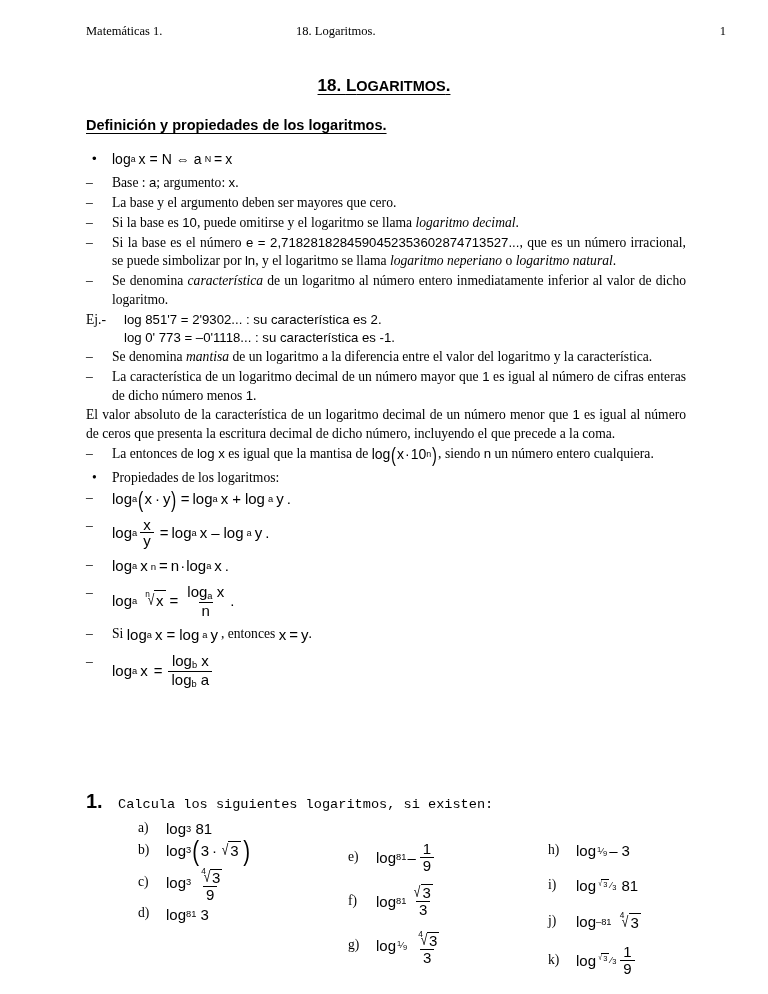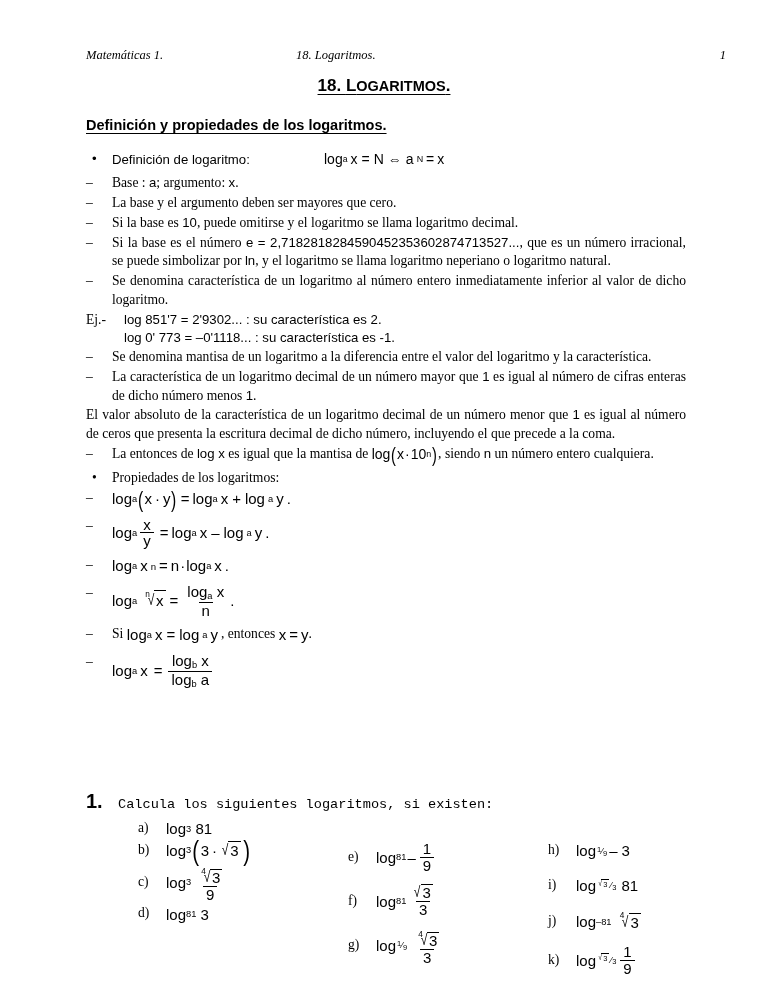--- a/index.html
+++ b/index.html
@@ -19,24 +19,23 @@
     position: absolute;
     left: 0; top: 0;
     width: 768px;
     height: 994px;
     padding: 0;
   }
 
   
   .run-head {
     position: absolute;
-    top: 48px;
+    top: 24px;
     left: 86px;
     width: 640px;
-    font-style: italic;
     font-size: 12.5px;
     display: flex;
     align-items: baseline;
   }
   .run-head .rh-left { width: 210px; }
   .run-head .rh-mid  { flex: 1; }
   .run-head .rh-right { width: 30px; text-align: right; }
 
   
   .doc-title {
@@ -86,21 +85,21 @@
     text-align: left;
     padding-left: 6px;
     box-sizing: border-box;
   }
   .mk.dash { padding-left: 0px; }
   .txt { flex: 1; }
   .sans {
     font-family: "Liberation Sans", "DejaVu Sans", sans-serif;
     font-size: 13.2px;
   }
-  .ital { }
+  .ital { font-style: italic; }
   .just { text-align: justify; }
 
   .defline {
     display: flex;
     align-items: baseline;
   }
   .defline .lbl { width: 212px; flex: 0 0 212px; }
 
   .spacer4 { height: 4px; }
   .spacer6 { height: 6px; }
@@ -247,21 +246,20 @@
     <span class="inner"><span>18. </span><span>L</span><span class="smallcaps">OGARITMOS</span><span>.</span></span>
   </div>
 
   <div class="sec-head">Definición y propiedades de los logaritmos.</div>
 
   <div class="content">
 
     <div class="row">
       <div class="mk sans">•</div>
       <div class="txt defline">
-        <div class="lbl sans">Definición de logaritmo:</div>
         <div class="m">
           <span>log</span>
             <sub class="s">a</sub>
             <span class="op">x</span>
             <span class="opn">=</span>
             <span class="op">N</span>
             <span class="opn">⇔</span>
             <span class="op">a</span>
             <sup class="s">N</sup>
             <span class="op">=</span>

